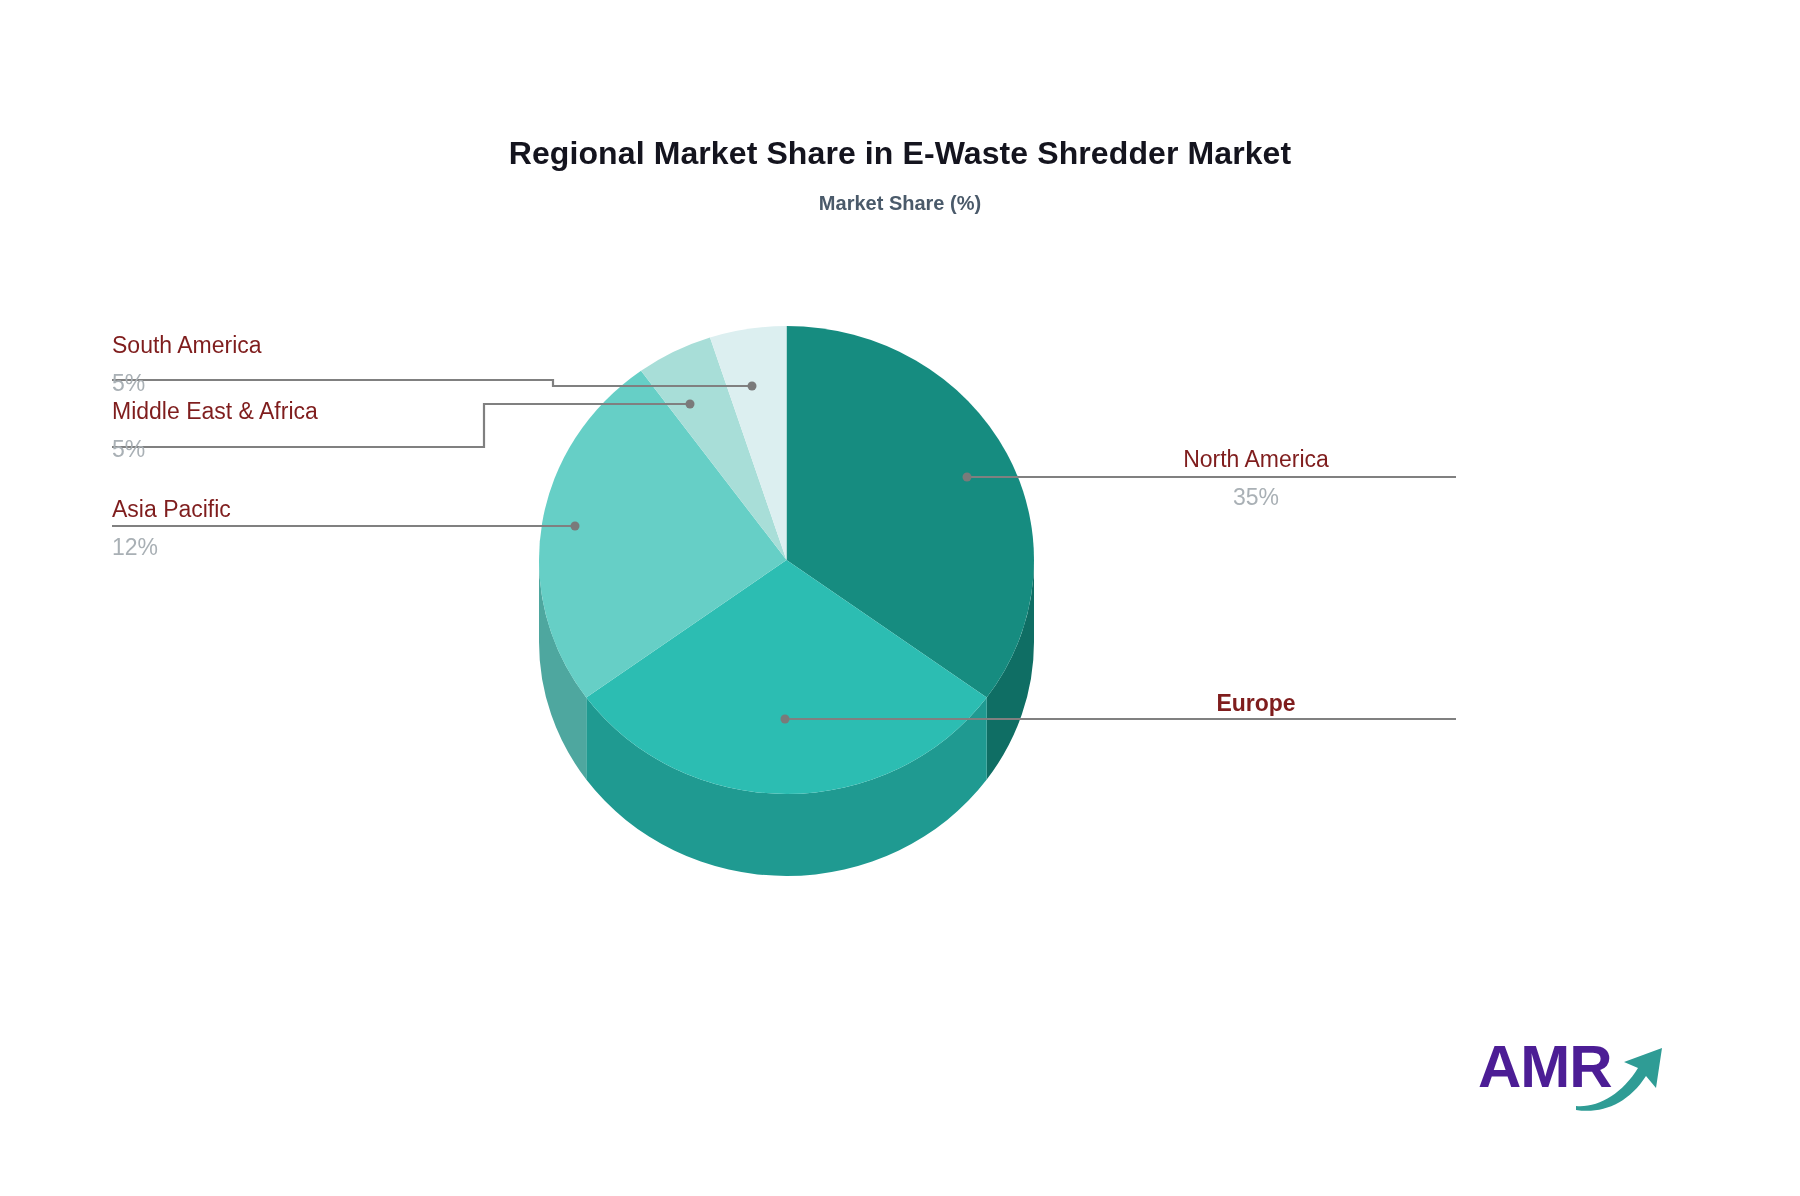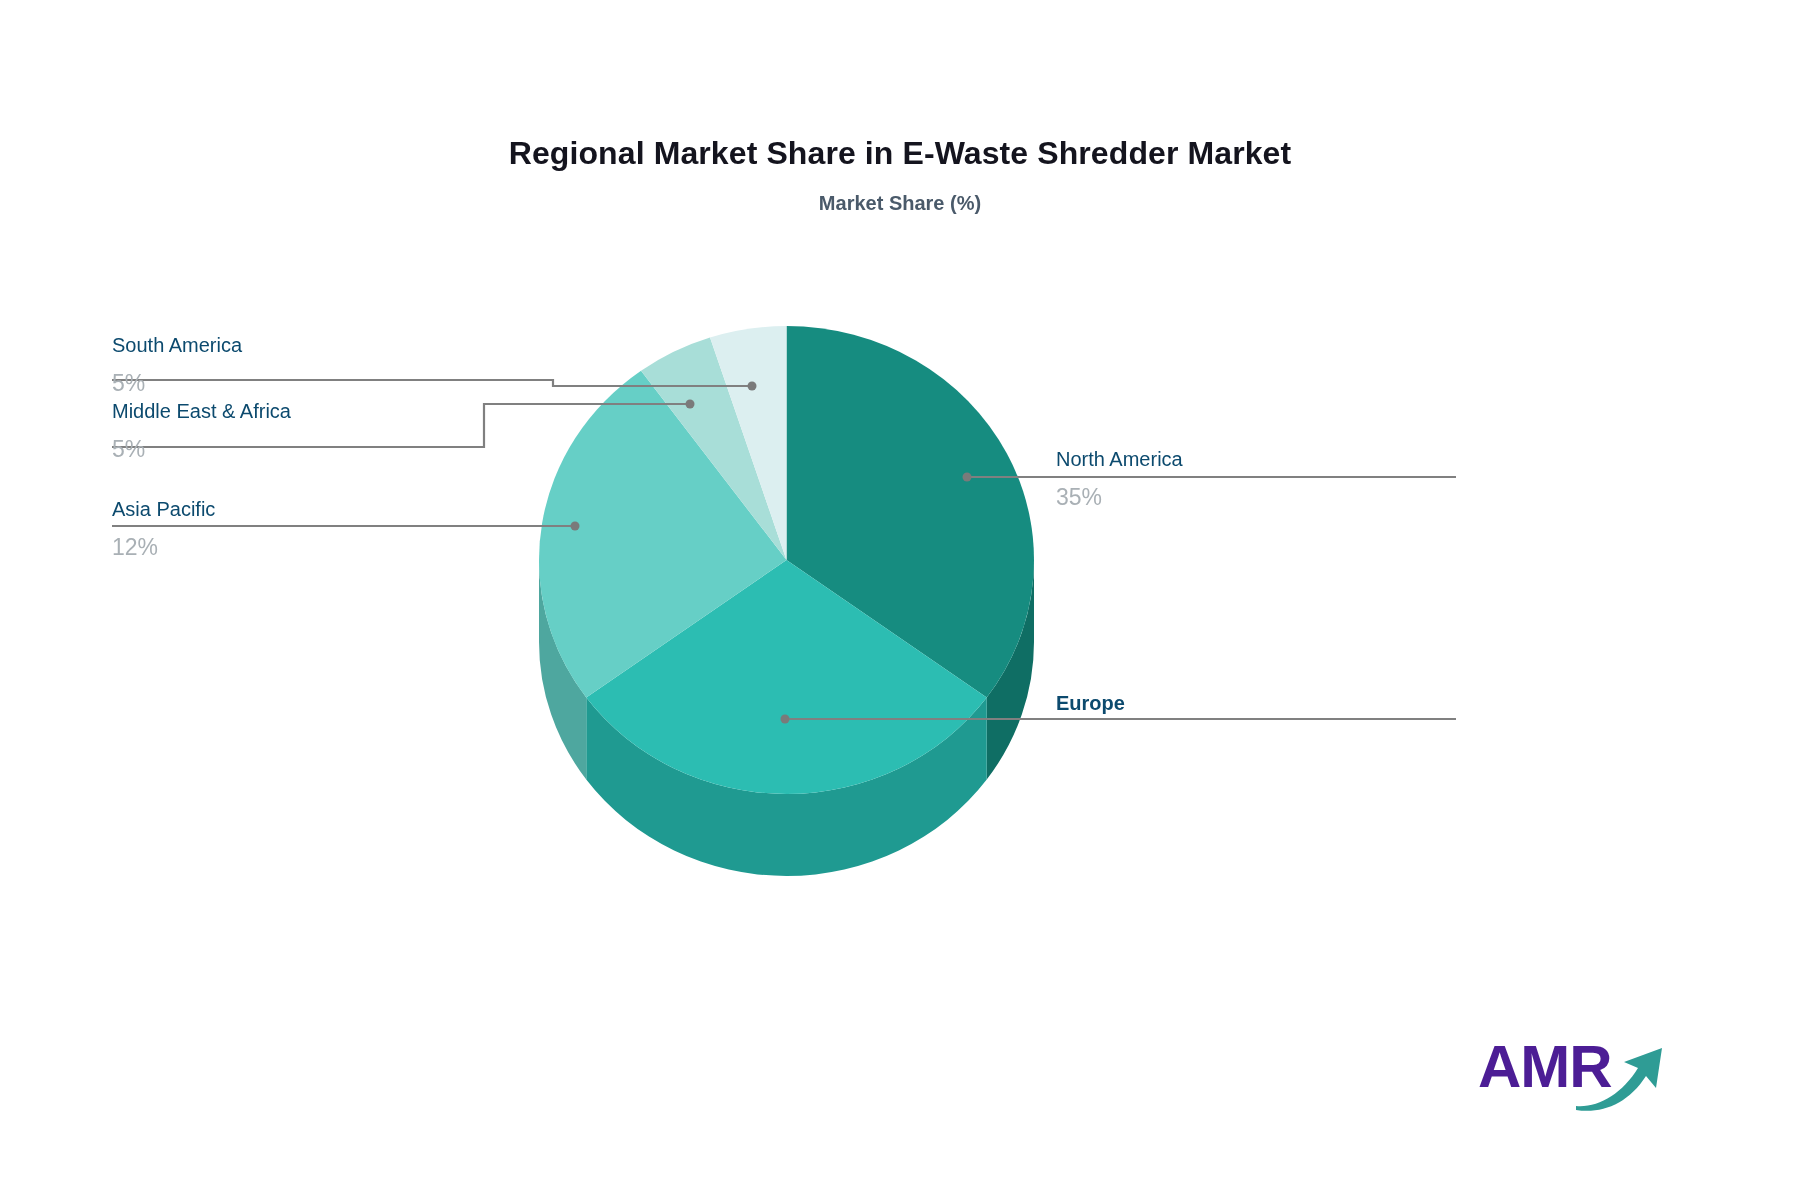--- a/index.html
+++ b/index.html
@@ -61,34 +61,34 @@
     display: block;
   }
 
   
   .callout {
     position: absolute;
     line-height: 1;
   }
   .callout .cl-name {
     display: block;
-    font-size: 20px;
-    color: #0c4a6e;
+    font-size: 23px;
+    color: #7f1d1d;
     white-space: nowrap;
     line-height: 27px;
   }
   .callout .cl-value {
     display: block;
     font-size: 23px;
     color: #a9b0b5;
     white-space: nowrap;
     line-height: 27px;
     margin-top: 11px;
   }
-  .callout.right { text-align: left; }
+  .callout.right { text-align: center; }
   .callout.left  { text-align: left; }
 
   
   #amr-logo {
     position: absolute;
     left: 1478px;
     top: 1034px;
     width: 190px;
     height: 80px;
   }

